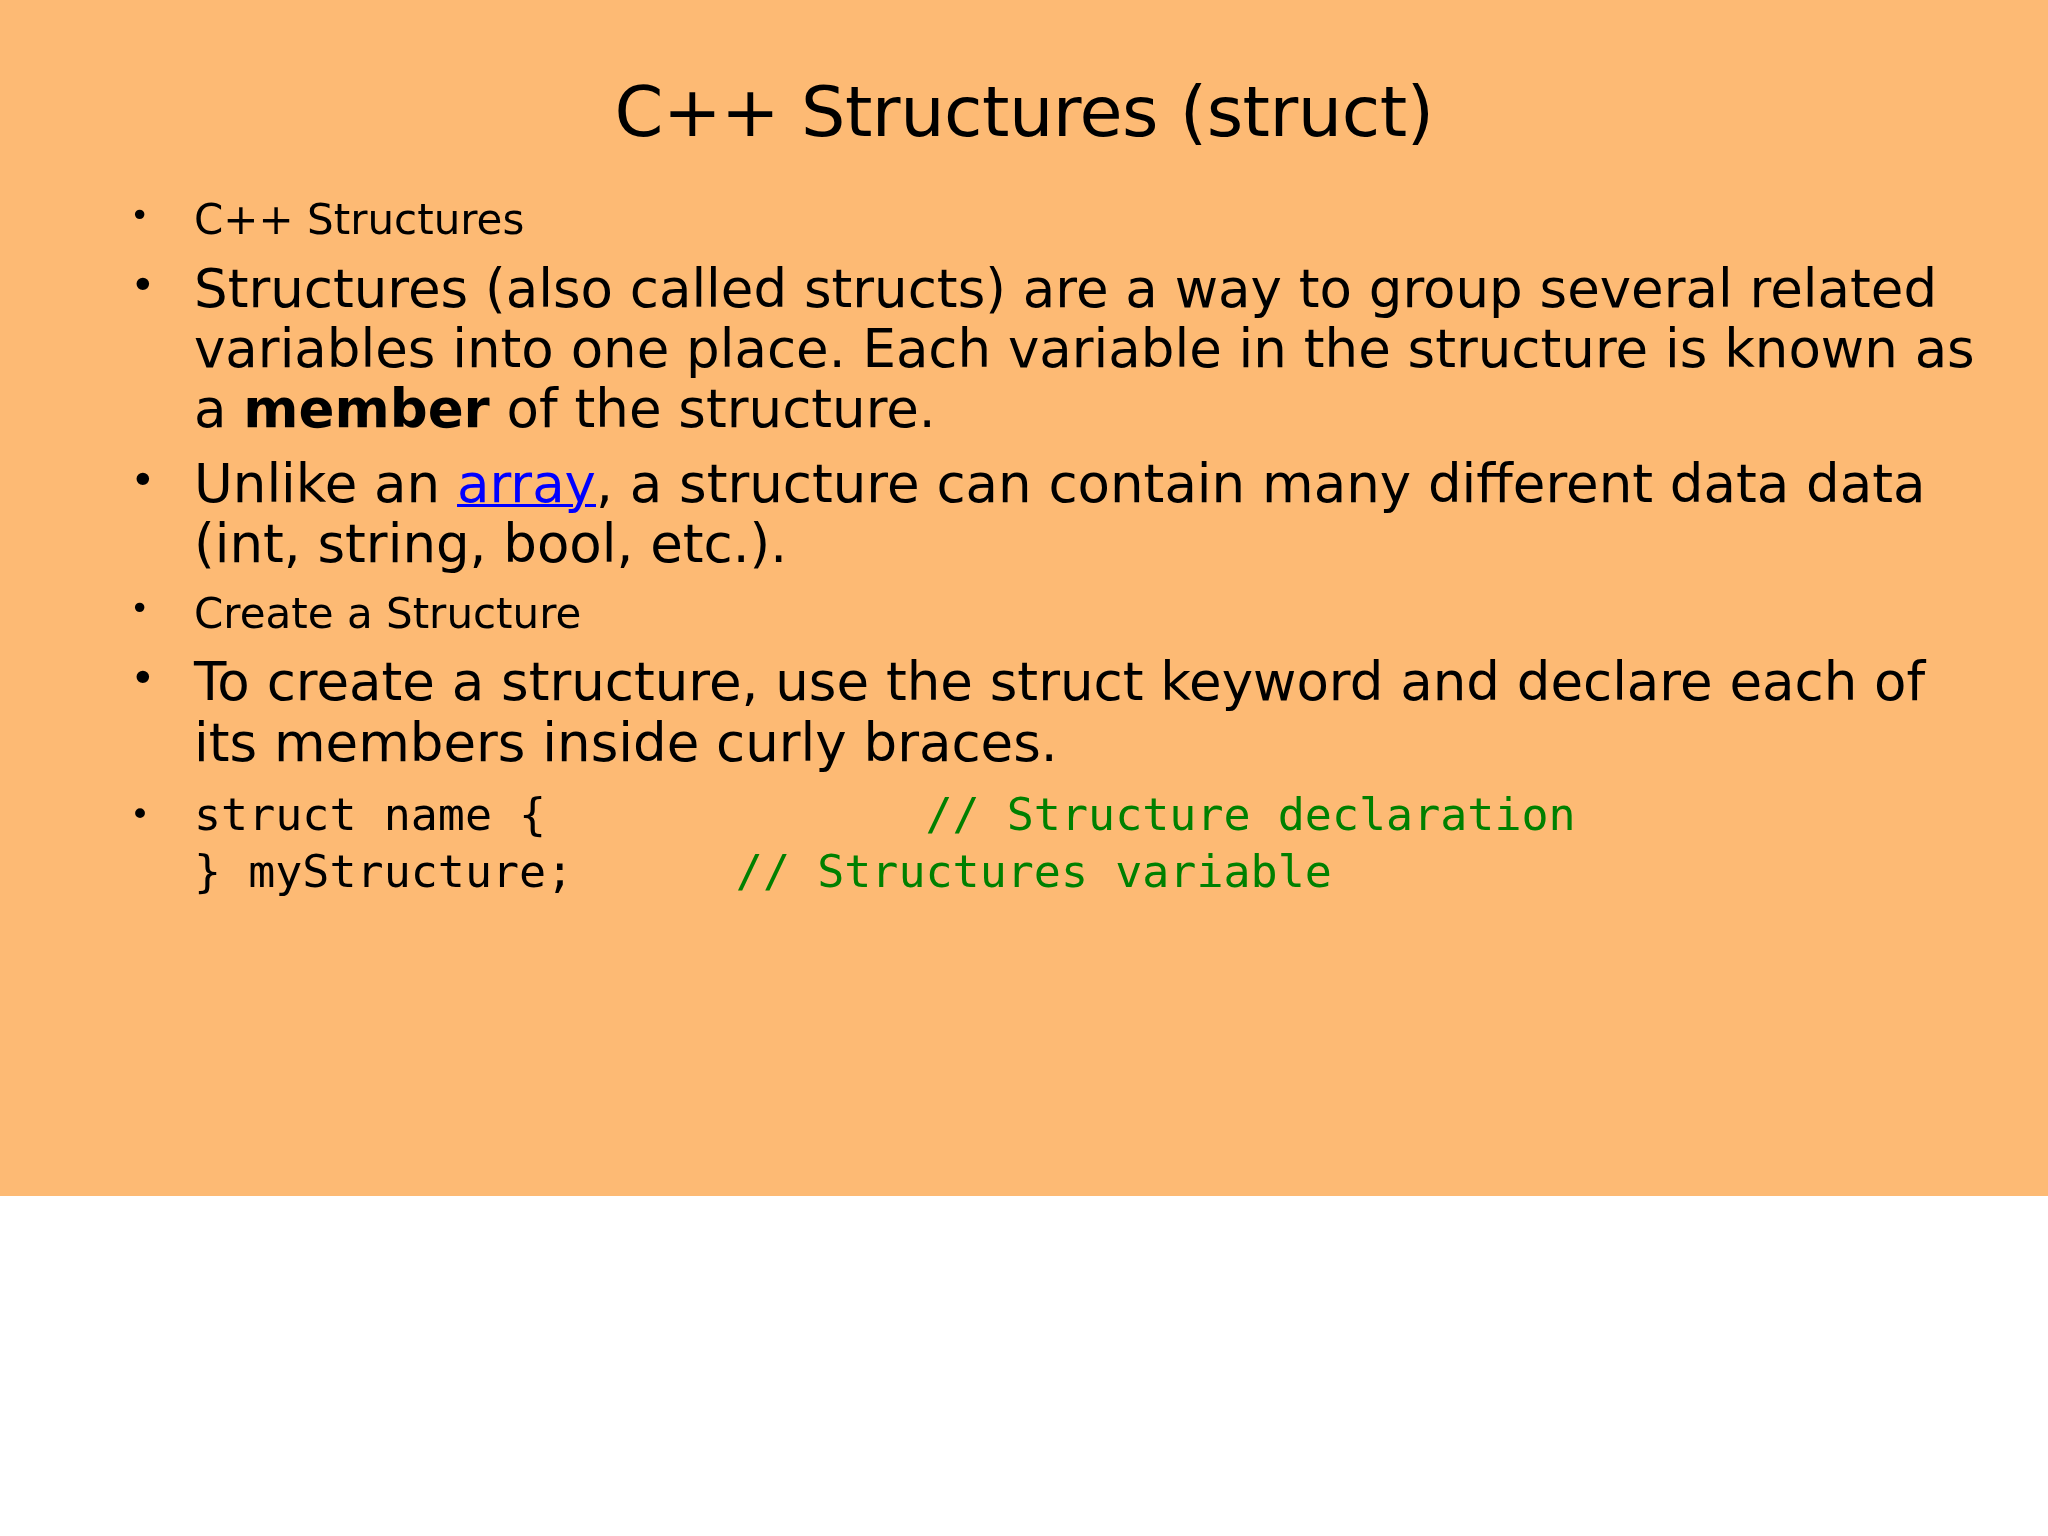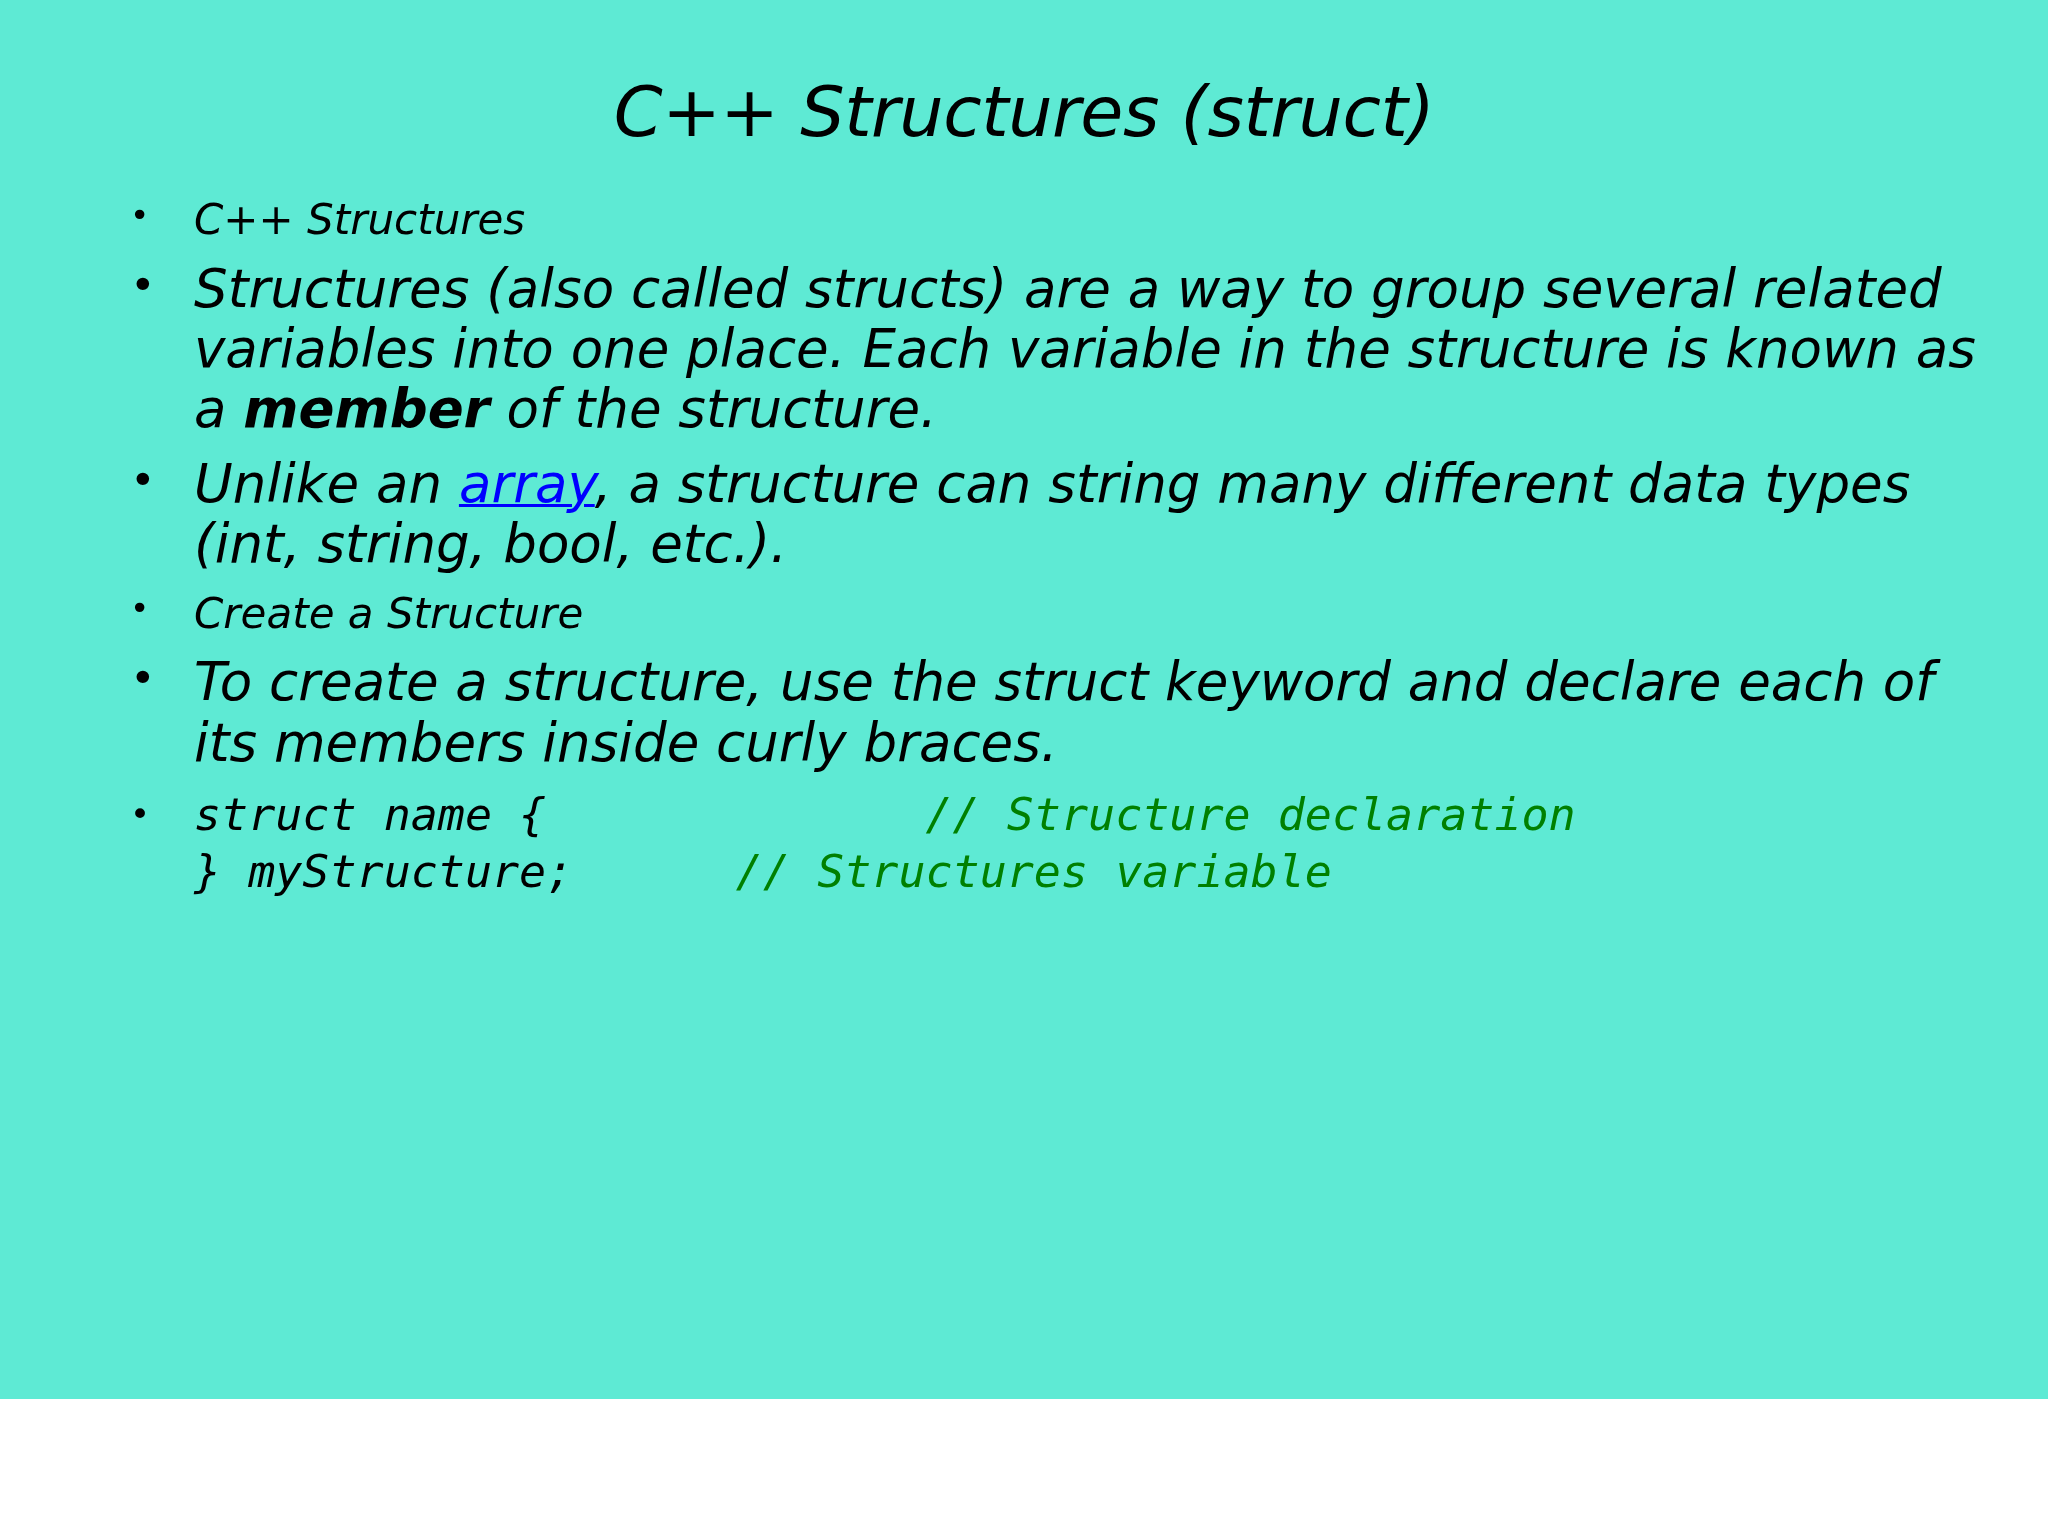--- a/index.html
+++ b/index.html
@@ -12,23 +12,22 @@
     width: 2048px;
     height: 1536px;
     font-family: "Liberation Sans", sans-serif;
     color: #000000;
     overflow: hidden;
   }
 
   .slide {
     position: relative;
     width: 2048px;
-    height: 1399px;
-    background: #5eead4;
-    font-style: italic;
+    height: 1196px;
+    background: #fdba74;
   }
 
   
   .slide-title {
     position: absolute;
     top: 28px;
     left: 0;
     width: 2048px;
     text-align: center;
     font-family: "DejaVu Sans", sans-serif;
@@ -138,21 +137,21 @@
         <span class="txt">C++ Structures</span>
       </li>
 
       <li class="bullet large">
         <span class="dot">•</span>
         <span class="txt">Structures (also called structs) are a way to group several related variables into one place. Each variable in the structure is known as a </span><span class="txt bold">member</span><span class="txt"> of the structure.</span>
       </li>
 
       <li class="bullet large">
         <span class="dot">•</span>
-        <span class="txt">Unlike an </span><span class="txt inline-link">array</span><span class="txt">, a structure can string many different data types (int, string, bool, etc.).</span>
+        <span class="txt">Unlike an </span><span class="txt inline-link">array</span><span class="txt">, a structure can contain many different data data (int, string, bool, etc.).</span>
       </li>
 
       <li class="bullet small">
         <span class="dot">•</span>
         <span class="txt">Create a Structure</span>
       </li>
 
       <li class="bullet large">
         <span class="dot">•</span>
         <span class="txt">To create a structure, use the struct keyword and declare each of its members inside curly braces.</span>

